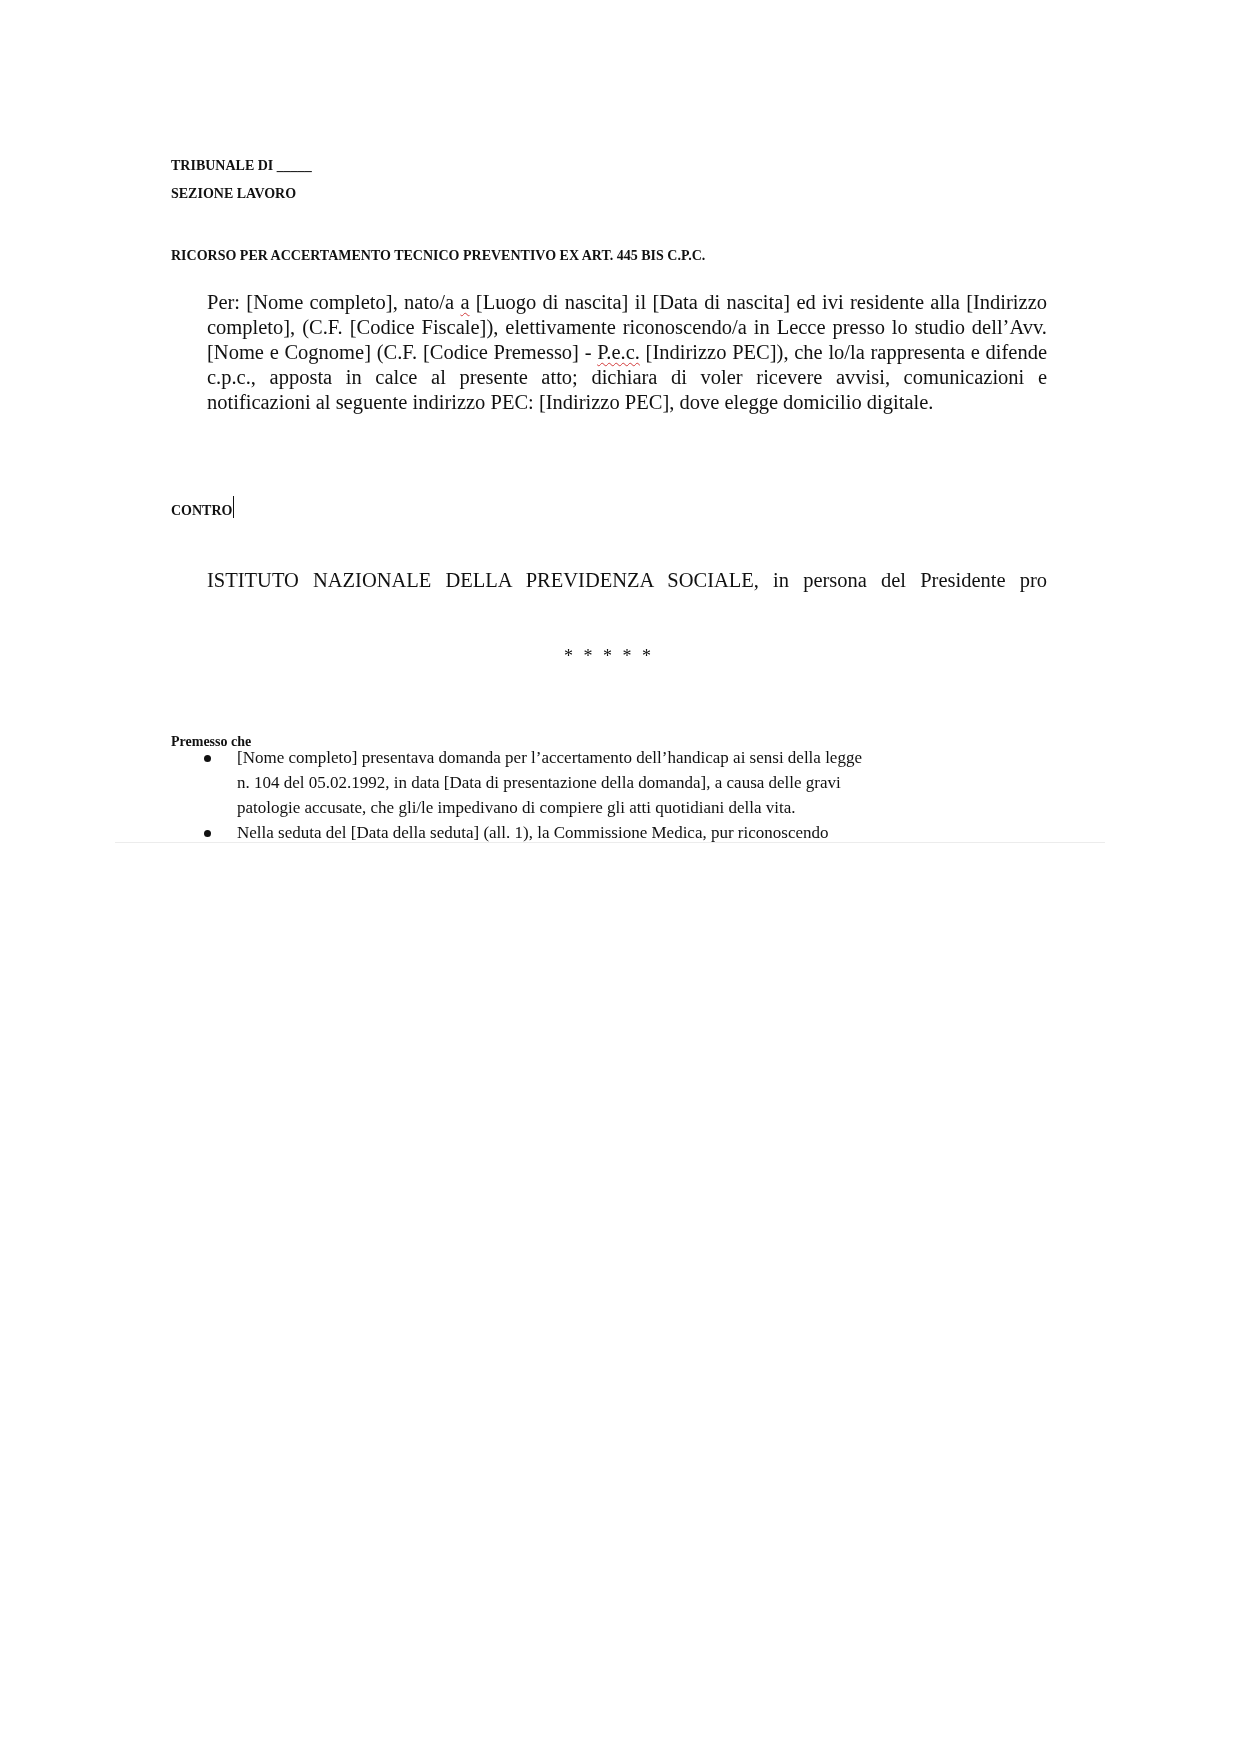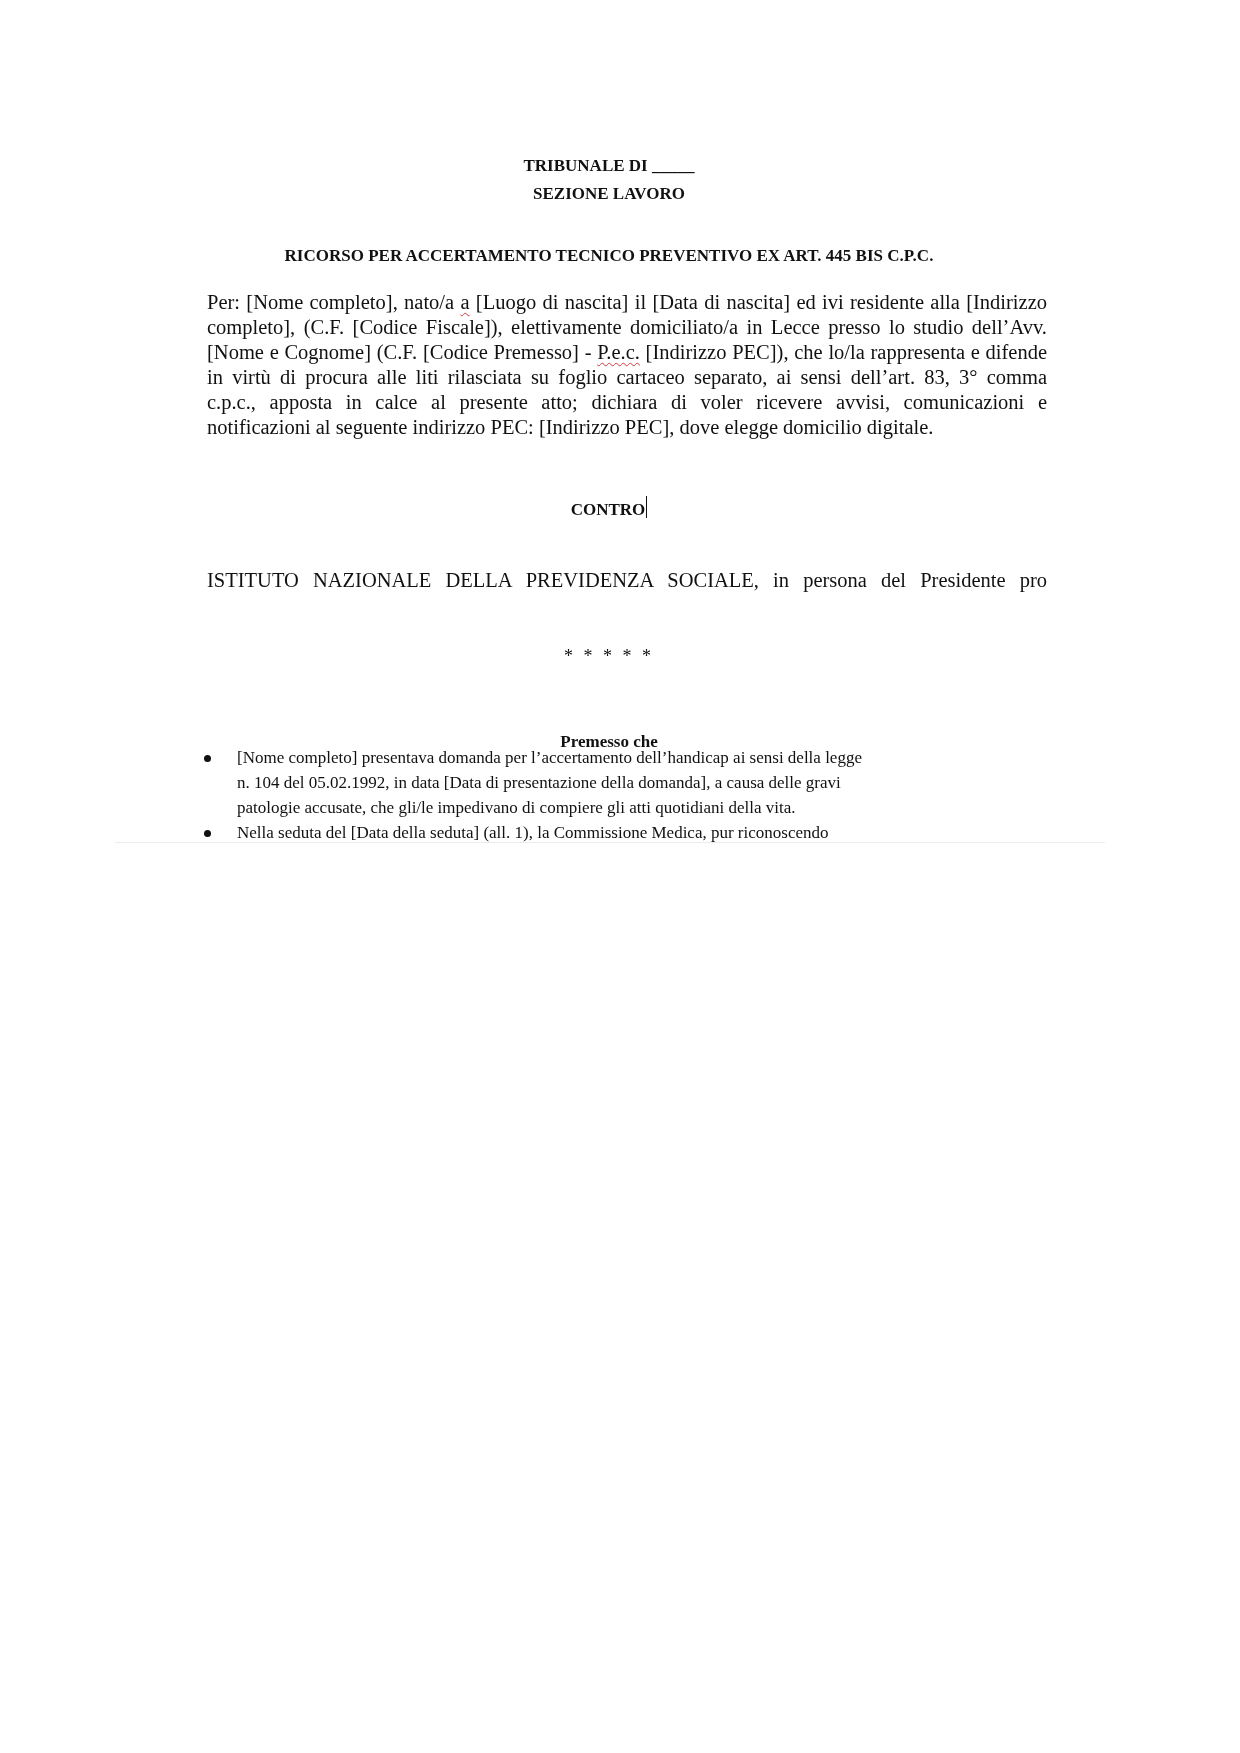--- a/index.html
+++ b/index.html
@@ -35,23 +35,22 @@
     .content {
       position: absolute;
       left: 171px;
       top: 0;
       width: 876px;
     }
     .heading {
       position: absolute;
       left: 0;
       width: 876px;
-      text-align: center;
       font-weight: bold;
-      font-size: 17px;
+      font-size: 14px;
       line-height: 24px;
       white-space: nowrap;
     }
     .para {
       position: absolute;
       left: 0;
       width: 876px;
       font-size: 20.5px;
       line-height: 25px;
     }
@@ -122,23 +121,22 @@
 
 <div class="page">
   <div class="content">
 
     <div class="heading" style="top:154px;">TRIBUNALE DI _____</div>
     <div class="heading" style="top:182px;">SEZIONE LAVORO</div>
     <div class="heading" style="top:244px;">RICORSO PER ACCERTAMENTO TECNICO PREVENTIVO EX ART. 445 BIS C.P.C.</div>
 
     <div class="para justify" style="top:290px;">
       <span class="line"><span>Per: [Nome completo], nato/a </span><span class="spell">a</span><span> [Luogo di nascita] il [Data di nascita] ed ivi residente alla [Indirizzo</span></span>
-      <span class="line">completo], (C.F. [Codice Fiscale]), elettivamente domiciliato/a in Lecce presso lo studio dell’Avv.</span>
+      <span class="line">completo], (C.F. [Codice Fiscale]), elettivamente riconoscendo/a in Lecce presso lo studio dell’Avv.</span>
       <span class="line"><span>[Nome e Cognome] (C.F. [Codice Premesso] - </span><span class="spell">P.e.c.</span><span> [Indirizzo PEC]), che lo/la rappresenta e difende</span></span>
-      <span class="line">in virtù di procura alle liti rilasciata su foglio cartaceo separato, ai sensi dell’art. 83, 3° comma</span>
       <span class="line">c.p.c., apposta in calce al presente atto; dichiara di voler ricevere avvisi, comunicazioni e</span>
       <span class="line last">notificazioni al seguente indirizzo PEC: [Indirizzo PEC], dove elegge domicilio digitale.</span>
     </div>
 
     <div class="heading" style="top:496px;"><span>CONTRO</span><span class="cursor"></span></div>
 
     <div class="para justify" style="top:568px;">
       <span class="line">ISTITUTO NAZIONALE DELLA PREVIDENZA SOCIALE, in persona del Presidente pro</span>
     </div>
 

